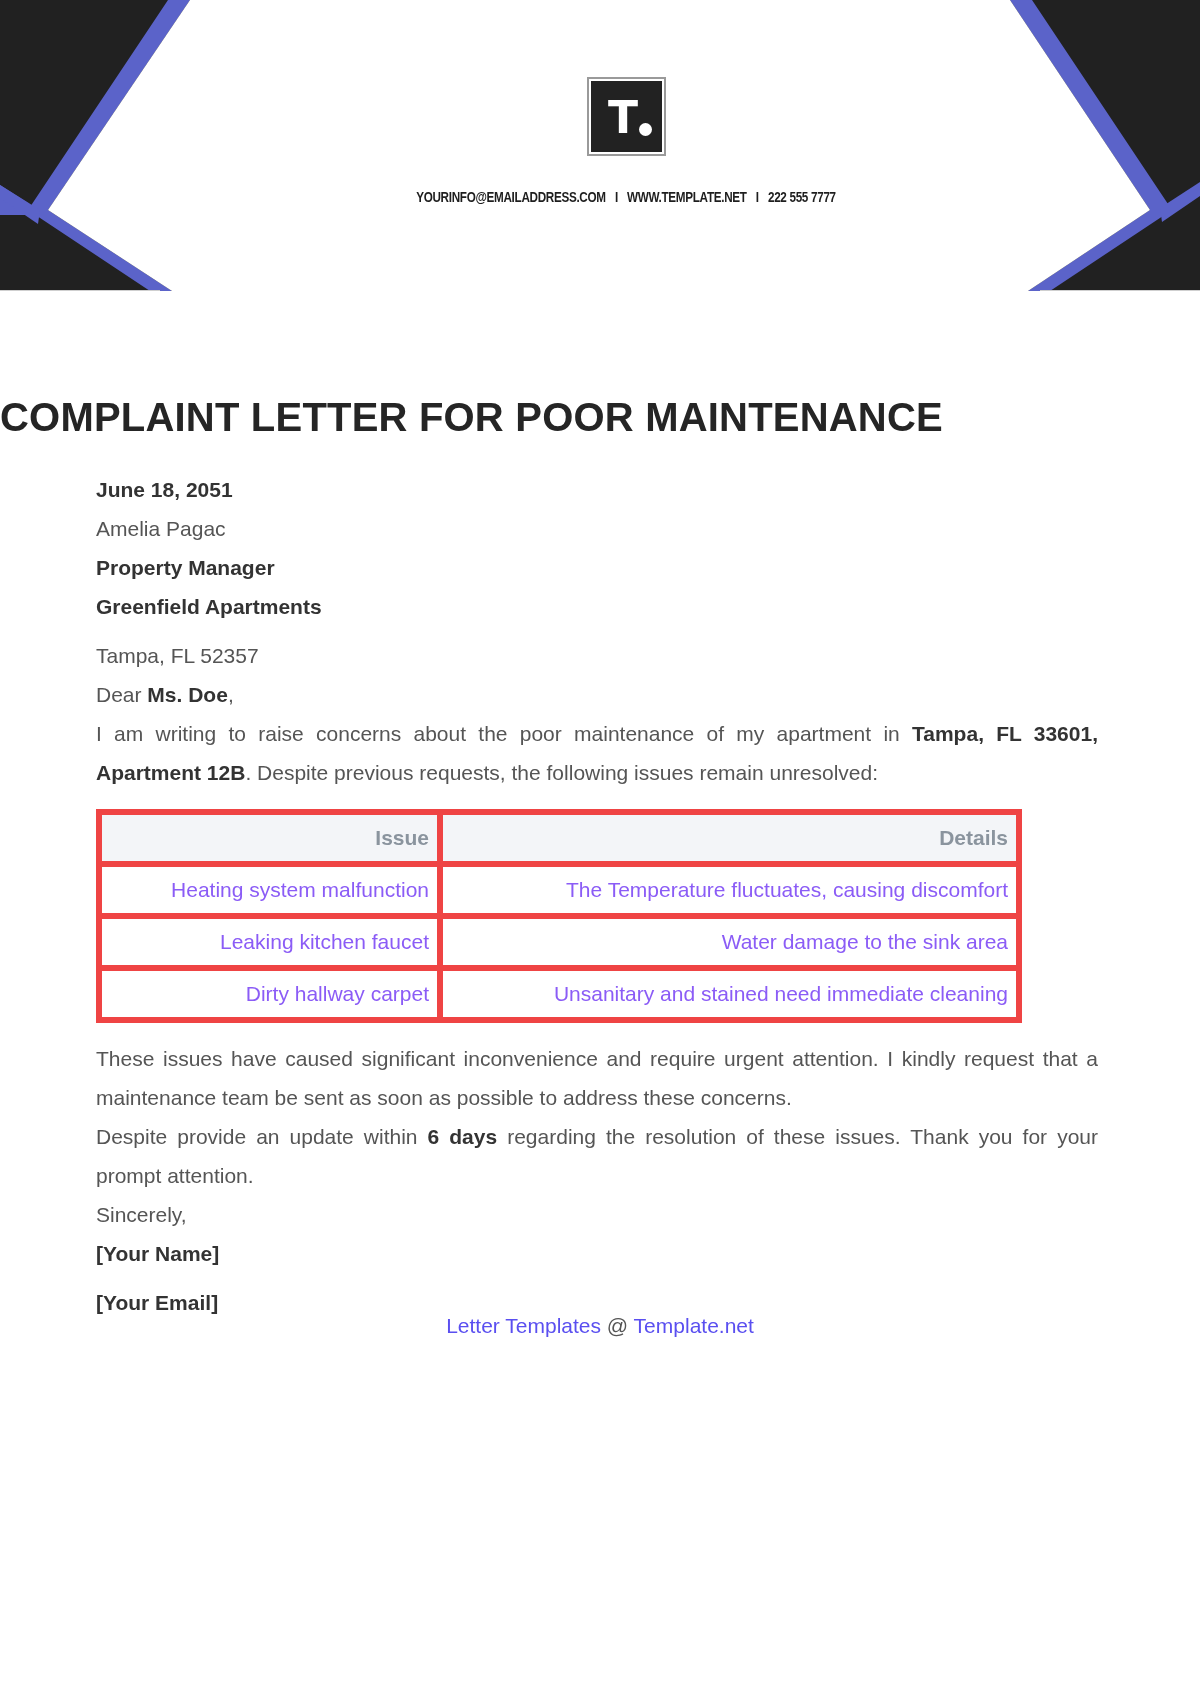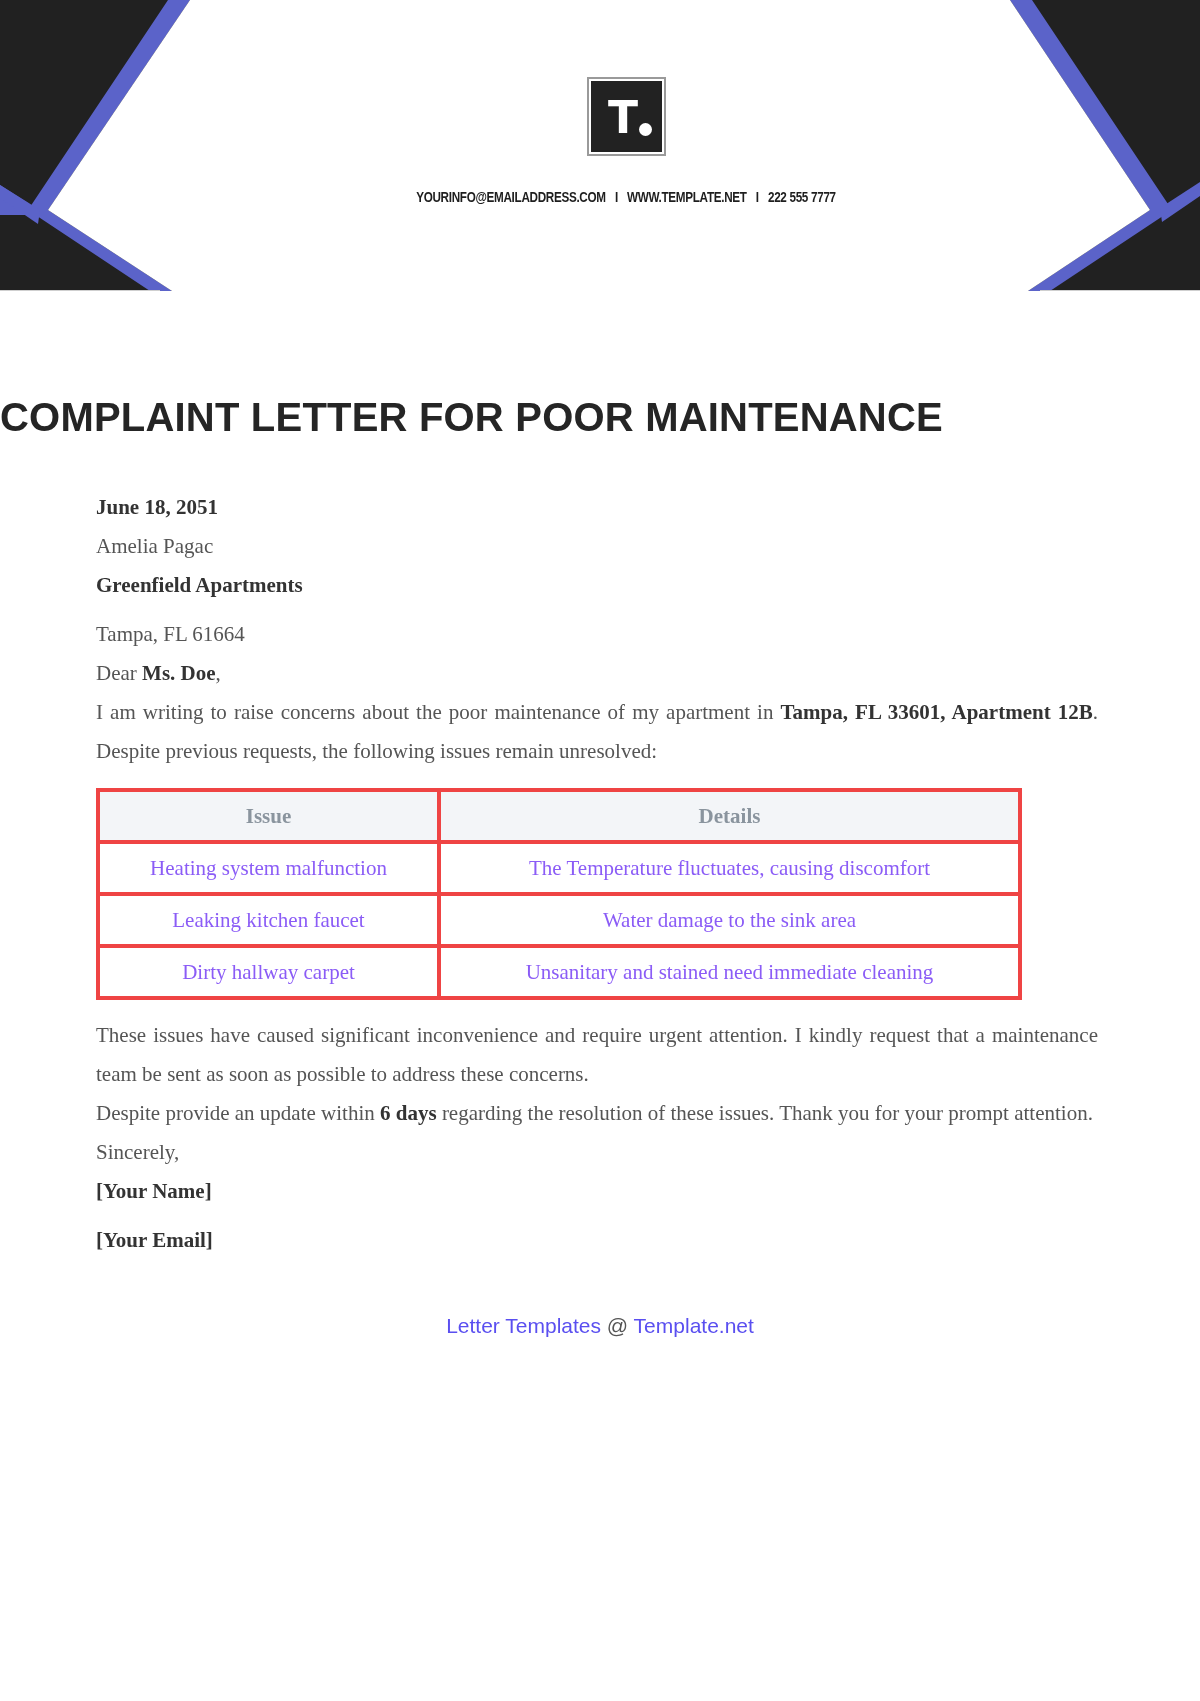--- a/index.html
+++ b/index.html
@@ -28,32 +28,32 @@
       letter-spacing: -0.4px; transform: scaleX(0.78); transform-origin: 626px 0;
     }
     .contact .sep { margin: 0 8px; }
 
     .title {
       position: absolute; left: 0; top: 395px; width: 1200px; text-align: left;
       font-family: "Liberation Sans", sans-serif; font-weight: bold; font-size: 40px; color: #252525;
       letter-spacing: 0.2px;
     }
 
-    .content { position: absolute; left: 96px; top: 488px; width: 1002px; font-size: 21px; font-family: Liberation Serif, serif; }
+    .content { position: absolute; left: 96px; top: 470px; width: 1002px; font-size: 21px; }
     .line { line-height: 39px; color: #555; }
     .bold { font-weight: bold; color: #333; }
     .gap { margin-top: 10px; }
     .para { line-height: 39px; color: #555; text-align: justify; }
     .para b { color: #333; }
 
     table.issues {
       margin-top: 17px; border-collapse: collapse; width: 926px; font-size: 21px;
     }
     table.issues th, table.issues td {
-      border: 4px solid #ef4444; text-align: center; height: 52px; padding: 4px 8px;
+      border: 6px solid #ef4444; text-align: right; height: 52px; padding: 4px 8px;
     }
     table.issues th { background: #f3f5f8; color: #8a949e; font-weight: bold; }
     table.issues td { color: #8b5cf6; }
     table.issues th:first-child, table.issues td:first-child { width: 341px; }
 
     .after-table { margin-top: 16px; }
     .footer-link {
       position: absolute; left: 0; top: 1314px; width: 1200px; text-align: center;
       font-size: 21px; color: #555;
     }
@@ -92,22 +92,23 @@
     <span class="sep">I</span>
     <span>222 555 7777</span>
   </div>
 </div>
 
 <h1 class="title">COMPLAINT LETTER FOR POOR MAINTENANCE</h1>
 
 <div class="content">
   <div class="line bold">June 18, 2051</div>
   <div class="line">Amelia Pagac</div>
+  <div class="line bold">Property Manager</div>
   <div class="line bold">Greenfield Apartments</div>
-  <div class="line gap">Tampa, FL 61664</div>
+  <div class="line gap">Tampa, FL 52357</div>
   <div class="line"><span>Dear </span><b class="bold">Ms. Doe</b><span>,</span></div>
   <p class="para"><span>I am writing to raise concerns about the poor maintenance of my apartment in </span><b>Tampa, FL 33601, Apartment 12B</b><span>. Despite previous requests, the following issues remain unresolved:</span></p>
 
   <table class="issues">
     <thead>
       <tr>
         <th>Issue</th>
         <th>Details</th>
       </tr>
     </thead>

